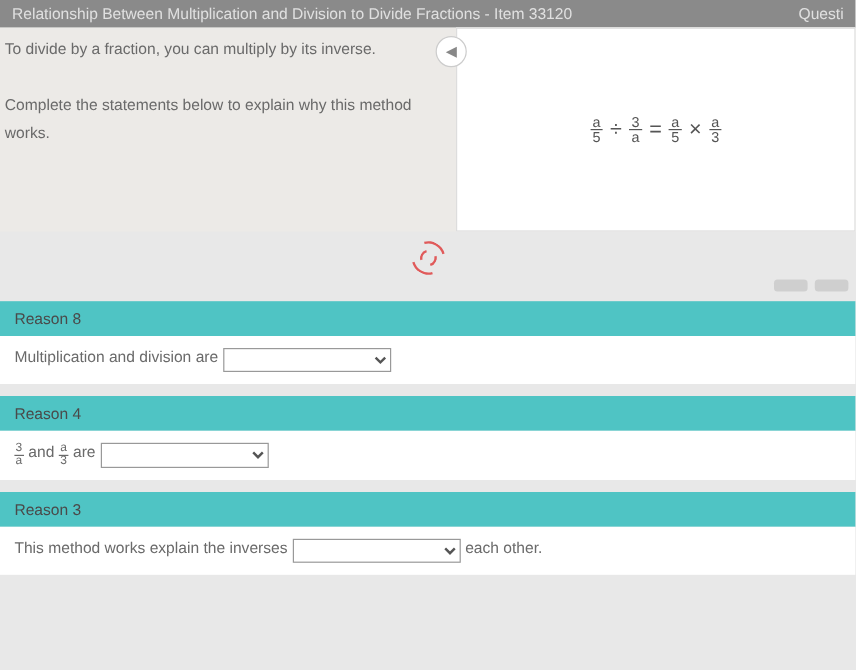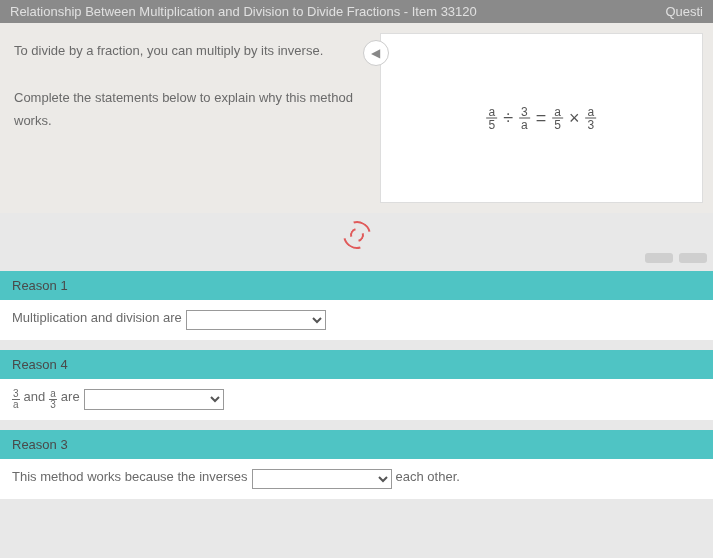--- a/index.html
+++ b/index.html
@@ -1,20 +1,20 @@
 <!DOCTYPE html>
 <html><head>
 <meta charset="utf-8">
 <style>
 *{margin:0;padding:0;box-sizing:border-box}
 body{font-family:Arial,Helvetica,sans-serif;background:#e8e8e8;color:#6a6a6a;width:713px;height:558px;overflow:hidden;position:relative}
 .titlebar{background:#8a8a8a;color:#e0e0e0;font-size:13px;padding:4px 10px;display:flex;justify-content:space-between;align-items:flex-start}
 .titlebar .left{flex:1}
 .titlebar .right{font-weight:normal}
-.instr{display:flex;gap:8px;padding:10px;background:#eceae7}
+.instr{display:flex;gap:8px;background:#eceae7}
 .instr-left{flex:1.1;font-size:13px;line-height:1.8;color:#6a6a6a;padding:6px 4px}
 .instr-right{flex:1;background:#fff;min-height:170px;position:relative;border:1px solid #ddd}
 .speaker{position:absolute;left:-18px;top:6px;width:26px;height:26px;border-radius:50%;background:#fff;border:1px solid #ccc;display:flex;align-items:center;justify-content:center;color:#888;font-size:12px}
 .eqn{position:absolute;top:50%;left:50%;transform:translate(-50%,-50%);font-size:18px;color:#555;white-space:nowrap;display:flex;align-items:center;gap:6px}
 .frac{display:inline-flex;flex-direction:column;align-items:center;font-size:12px;line-height:1}
 .frac .n{border-bottom:1px solid #555;padding:0 2px}
 .frac .d{padding:0 2px}
 .target{margin:8px auto 4px;width:28px;height:28px;position:relative}
 .target::before,.target::after{content:"";position:absolute;border:2px solid #e05a5a;border-radius:50%}
 .target::before{inset:0;border-color:transparent;border-top-color:#e05a5a;border-bottom-color:#e05a5a;transform:rotate(30deg)}
@@ -71,21 +71,21 @@
   </div>
 </div>
 
 <div class="target"></div>
 
 <div class="btnrow">
   <button class="btn"></button>
   <button class="btn"></button>
 </div>
 
-<div class="reason-head">Reason 1</div>
+<div class="reason-head">Reason 8</div>
 <div class="reason-body">
   <span>Multiplication and division are</span>
   <select><option></option></select>
   <span></span>
 </div>
 <div class="gap"></div>
 
 <div class="reason-head">Reason 4</div>
 <div class="reason-body">
   <span class="sm-frac">
@@ -98,16 +98,16 @@
       <span class="d">3</span>
     </span>
   <span> are</span>
   <select><option></option></select>
   <span></span>
 </div>
 <div class="gap"></div>
 
 <div class="reason-head">Reason 3</div>
 <div class="reason-body">
-  <span>This method works because the inverses</span>
+  <span>This method works explain the inverses</span>
   <select><option></option></select>
   <span> each other.</span>
 </div>
 
 </body></html>

